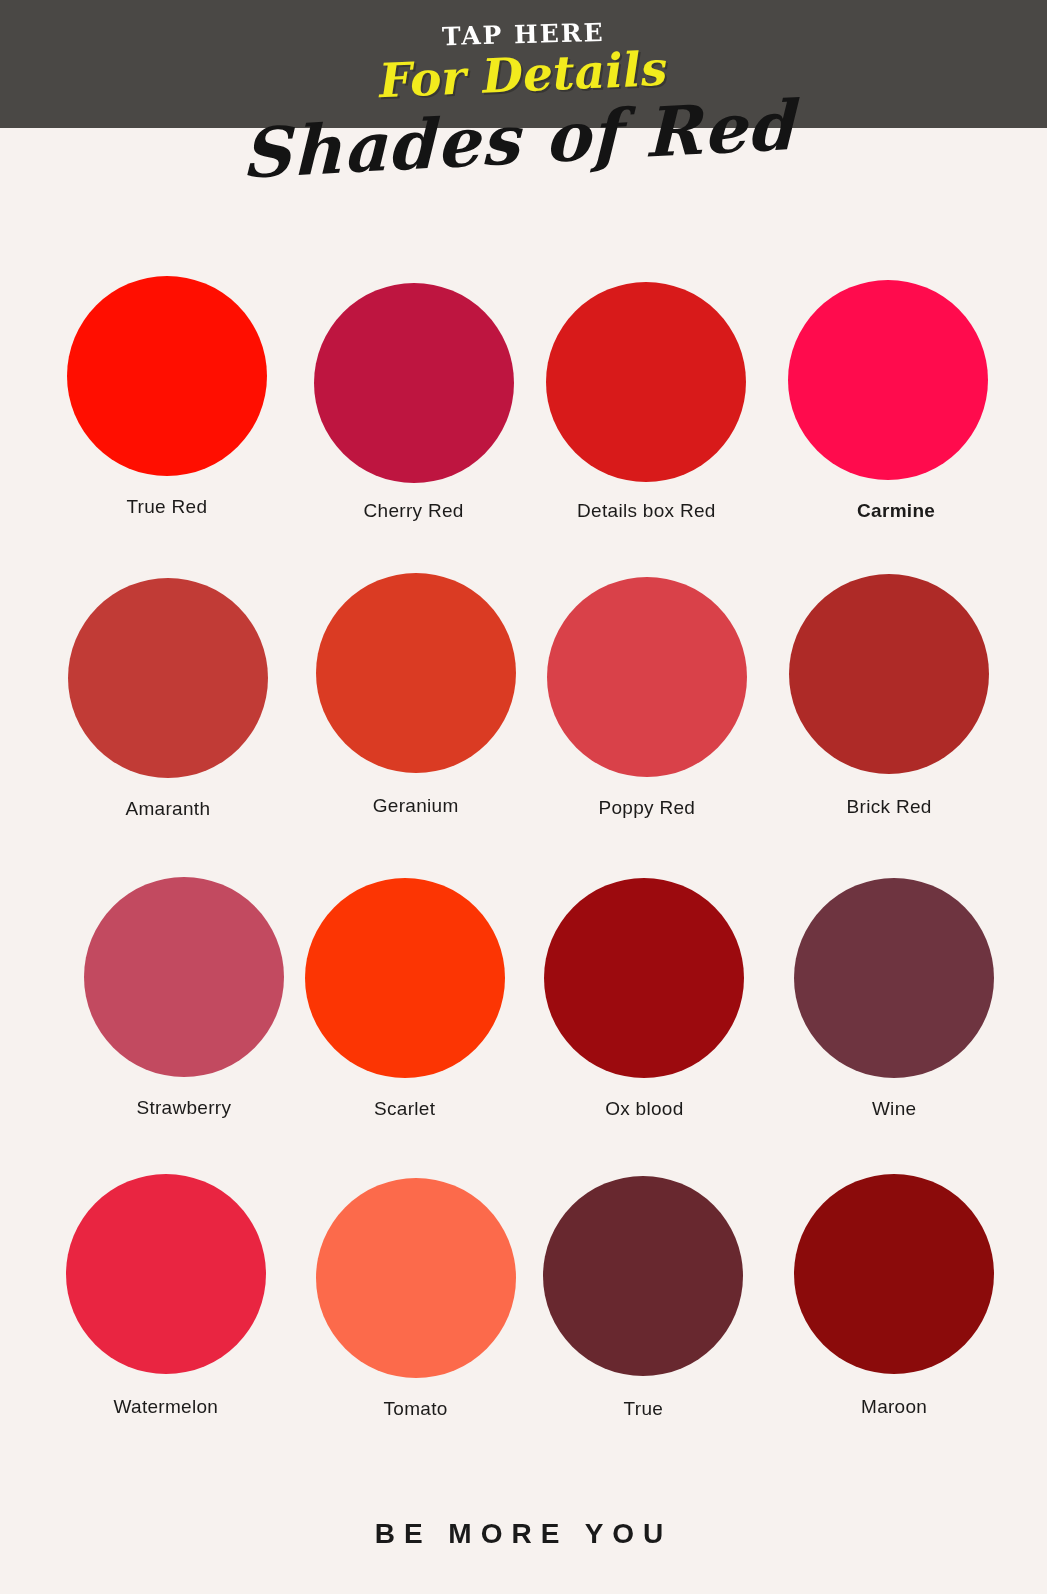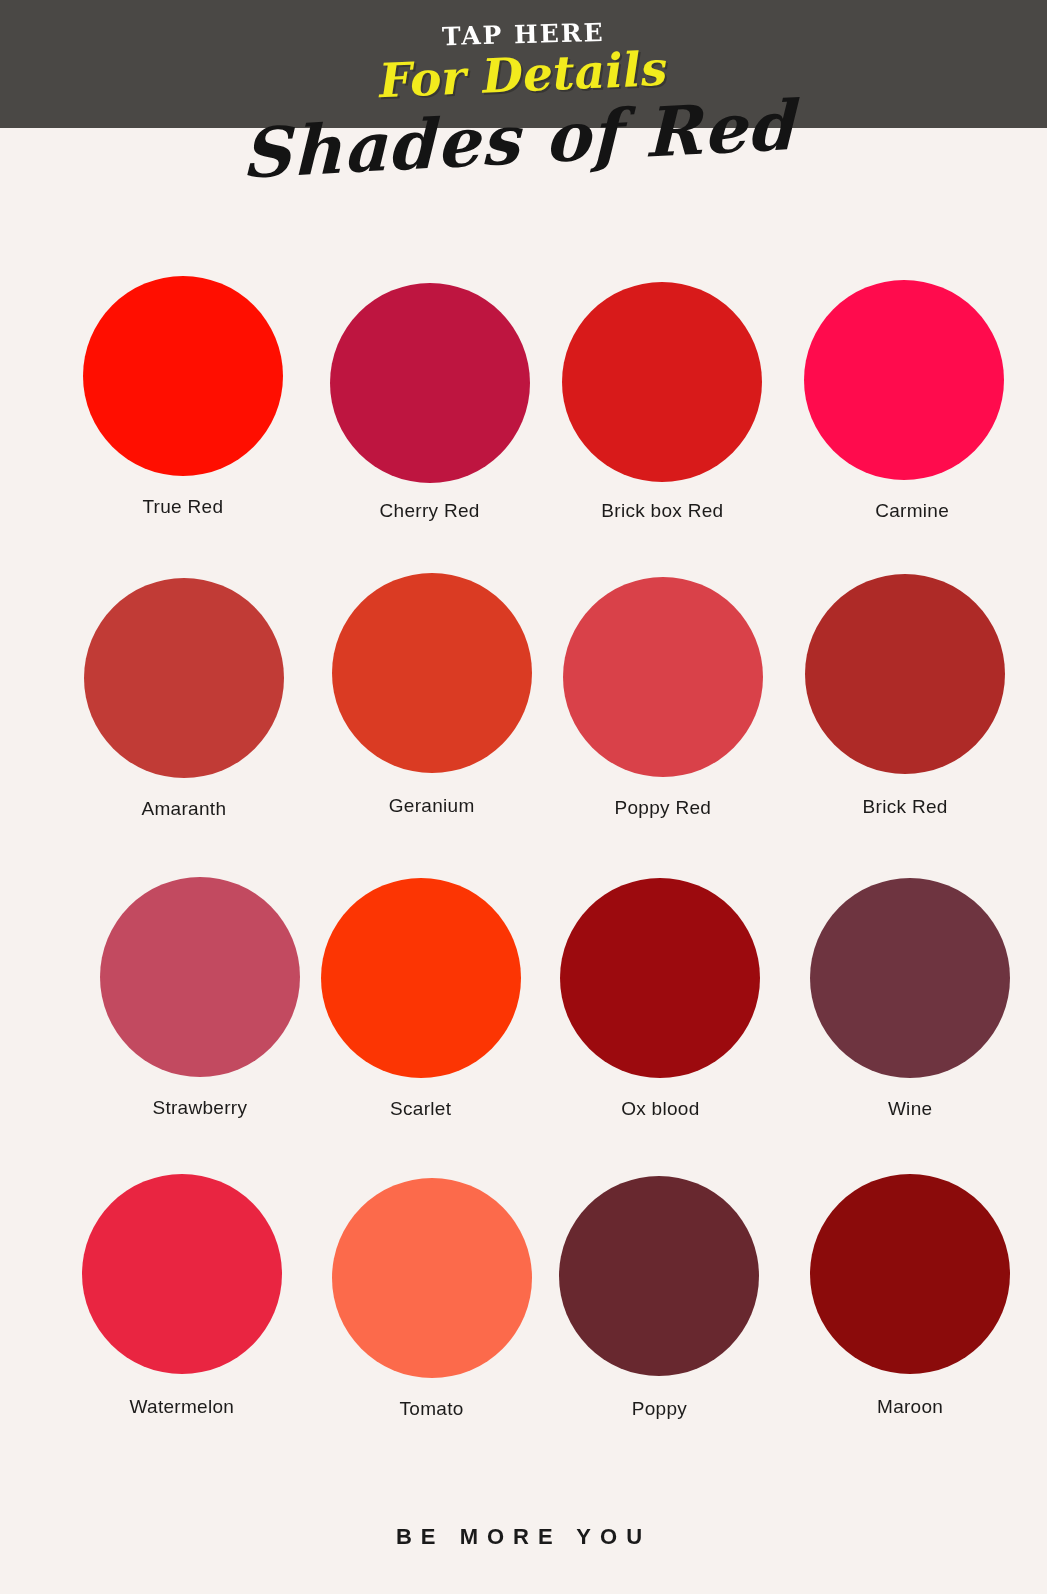--- a/index.html
+++ b/index.html
@@ -81,21 +81,21 @@
     line-height: 1.05;
     letter-spacing: 1px;
     transform: rotate(-3deg) skewX(-6deg);
     white-space: nowrap;
   }
 
   
   .grid {
     position: absolute;
     top: 258px;
-    left: 64px;
+    left: 48px;
     width: 951px;
     display: grid;
     grid-template-columns: repeat(4, 1fr);
     grid-auto-rows: 302px;
     column-gap: 0px;
     row-gap: 0px;
   }
   .swatch {
     position: relative;
     display: flex;
@@ -119,21 +119,21 @@
   }
 
   
   .r1c1 .dot { margin-left: 0px;  margin-top: 18px; }
   .r1c2 .dot { margin-left: 18px; margin-top: 25px; }
   .r1c3 .dot { margin-left: 8px;  margin-top: 24px; }
   .r1c4 .dot { margin-left: 16px; margin-top: 22px; }
   .r1c1 .swatch-label { margin-left: 0px;  margin-top: 20px; }
   .r1c2 .swatch-label { margin-left: 18px; margin-top: 17px; }
   .r1c3 .swatch-label { margin-left: 8px;  margin-top: 18px; }
-  .r1c4 .swatch-label { margin-left: 32px; margin-top: 20px; }
+  .r1c4 .swatch-label { margin-left: 32px; margin-top: 20px; font-weight: bold; }
 
   .r2c1 .dot { margin-left: 2px;  margin-top: 18px; }
   .r2c2 .dot { margin-left: 22px; margin-top: 13px; }
   .r2c3 .dot { margin-left: 9px;  margin-top: 17px; }
   .r2c4 .dot { margin-left: 18px; margin-top: 14px; }
   .r2c1 .swatch-label { margin-left: 2px;  margin-top: 20px; }
   .r2c2 .swatch-label { margin-left: 22px; }
   .r2c3 .swatch-label { margin-left: 9px;  margin-top: 20px; }
   .r2c4 .swatch-label { margin-left: 18px; margin-top: 22px; }
 
@@ -158,21 +158,21 @@
   
   .footer {
     position: absolute;
     bottom: 44px;
     left: 0;
     width: 1047px;
     text-align: center;
   }
   .footer-text {
     font-family: "Liberation Sans", sans-serif;
-    font-size: 22px;
+    font-size: 28px;
     font-weight: bold;
     letter-spacing: 9px;
     color: #1A1A1A;
   }
 </style>
 </head>
 <body style="background: rgb(247, 242, 239);">
 
 <div class="banner" style="background: rgb(74, 72, 69);">
   <div class="banner-inner">
@@ -190,21 +190,21 @@
   <div class="swatch r1c1">
     <div class="dot" style="background: rgb(255, 14, 0);"></div>
     <div class="swatch-label">True Red</div>
   </div>
   <div class="swatch r1c2">
     <div class="dot" style="background: rgb(190, 21, 64);"></div>
     <div class="swatch-label">Cherry Red</div>
   </div>
   <div class="swatch r1c3">
     <div class="dot" style="background: rgb(216, 26, 26);"></div>
-    <div class="swatch-label">Brick box Red</div>
+    <div class="swatch-label">Details box Red</div>
   </div>
   <div class="swatch r1c4">
     <div class="dot" style="background: rgb(255, 11, 77);"></div>
     <div class="swatch-label">Carmine</div>
   </div>
 
   <div class="swatch r2c1">
     <div class="dot" style="background: rgb(193, 59, 54);"></div>
     <div class="swatch-label">Amaranth</div>
   </div>
@@ -241,21 +241,21 @@
   <div class="swatch r4c1">
     <div class="dot" style="background: rgb(233, 37, 65);"></div>
     <div class="swatch-label">Watermelon</div>
   </div>
   <div class="swatch r4c2">
     <div class="dot" style="background: rgb(252, 106, 75);"></div>
     <div class="swatch-label">Tomato</div>
   </div>
   <div class="swatch r4c3">
     <div class="dot" style="background: rgb(104, 40, 47);"></div>
-    <div class="swatch-label">Poppy</div>
+    <div class="swatch-label">True</div>
   </div>
   <div class="swatch r4c4">
     <div class="dot" style="background: rgb(139, 11, 11);"></div>
     <div class="swatch-label">Maroon</div>
   </div>
 
 </div>
 
 <div class="footer">
   <span class="footer-text" style="color: rgb(26, 26, 26);">BE MORE YOU</span>

